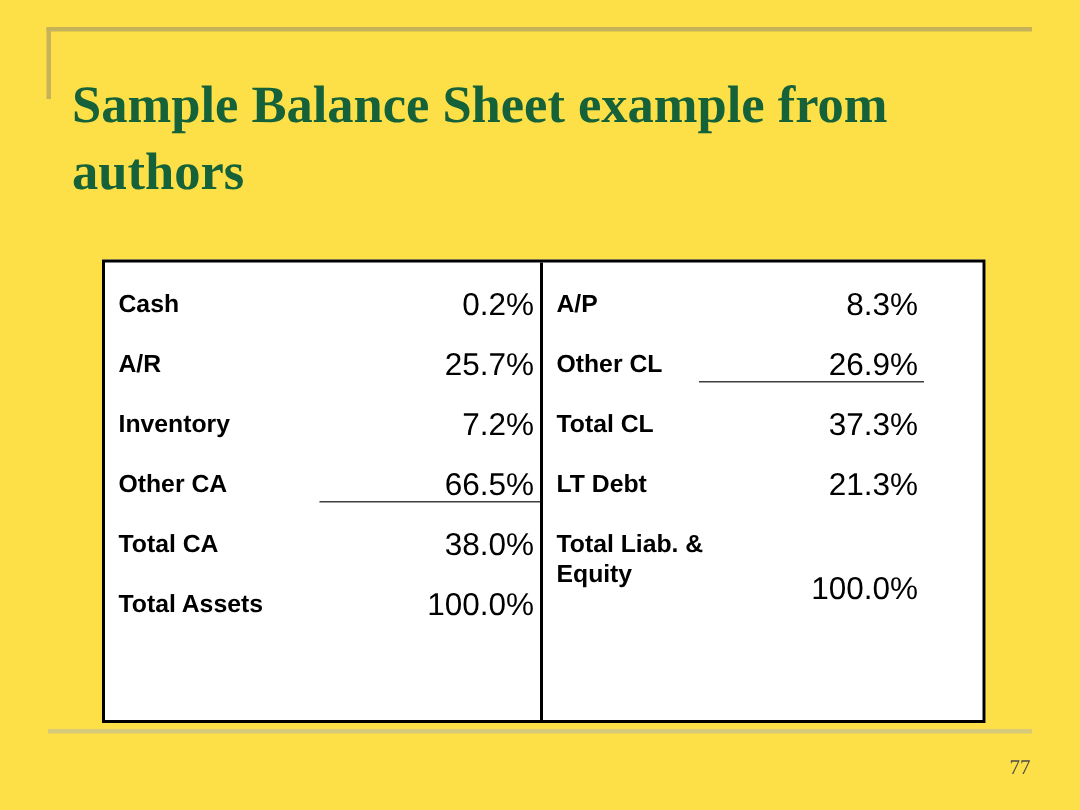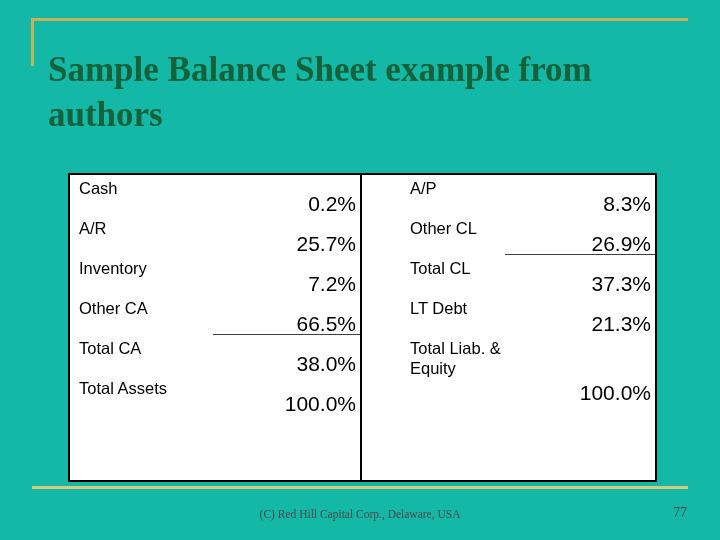--- a/index.html
+++ b/index.html
@@ -4,21 +4,21 @@
 <style>
   html, body {
     margin: 0;
     padding: 0;
     background: #ffffff;
   }
   #slide {
     position: relative;
     width: 720px;
     height: 540px;
-    background: #14b8a6;
+    background: #fde047;
     overflow: hidden;
     font-family: "Liberation Sans", sans-serif;
   }
 
   
   .gold-top-rule {
     position: absolute;
     left: 31px;
     top: 18px;
     width: 657px;
@@ -71,38 +71,38 @@
     position: relative;
     box-sizing: border-box;
     padding: 0;
   }
   .bs-col.left {
     width: 292px;
     border-right: 2px solid #000000;
   }
   .bs-col.right {
     width: 254px;
-    margin-left: 39px;
   }
   .bs-row {
     position: relative;
     height: 40px;
     box-sizing: border-box;
   }
   .bs-row.tall {
     height: 69px;
   }
   .bs-label {
     position: absolute;
     left: 9px;
-    top: 3px;
+    top: 18px;
     font-size: 16.5px;
     line-height: 20px;
     color: #000000;
     white-space: pre-line;
+    font-weight: bold;
   }
   .bs-value {
     position: absolute;
     right: 4px;
     top: 19px;
     font-size: 21px;
     line-height: 20px;
     color: #000000;
     text-align: right;
   }
@@ -198,16 +198,15 @@
         <div class="bs-row tall">
           <div class="bs-label">Total Liab. &amp;
 Equity</div>
           <div class="bs-value">100.0%</div>
         </div>
       </div>
   </div>
 
   <div class="gold-bottom-rule"></div>
 
-  <div class="footer-note">(C) Red Hill Capital Corp., Delaware, USA</div>
   <div class="footer-page">77</div>
 
 </div>
 
 </body></html>

